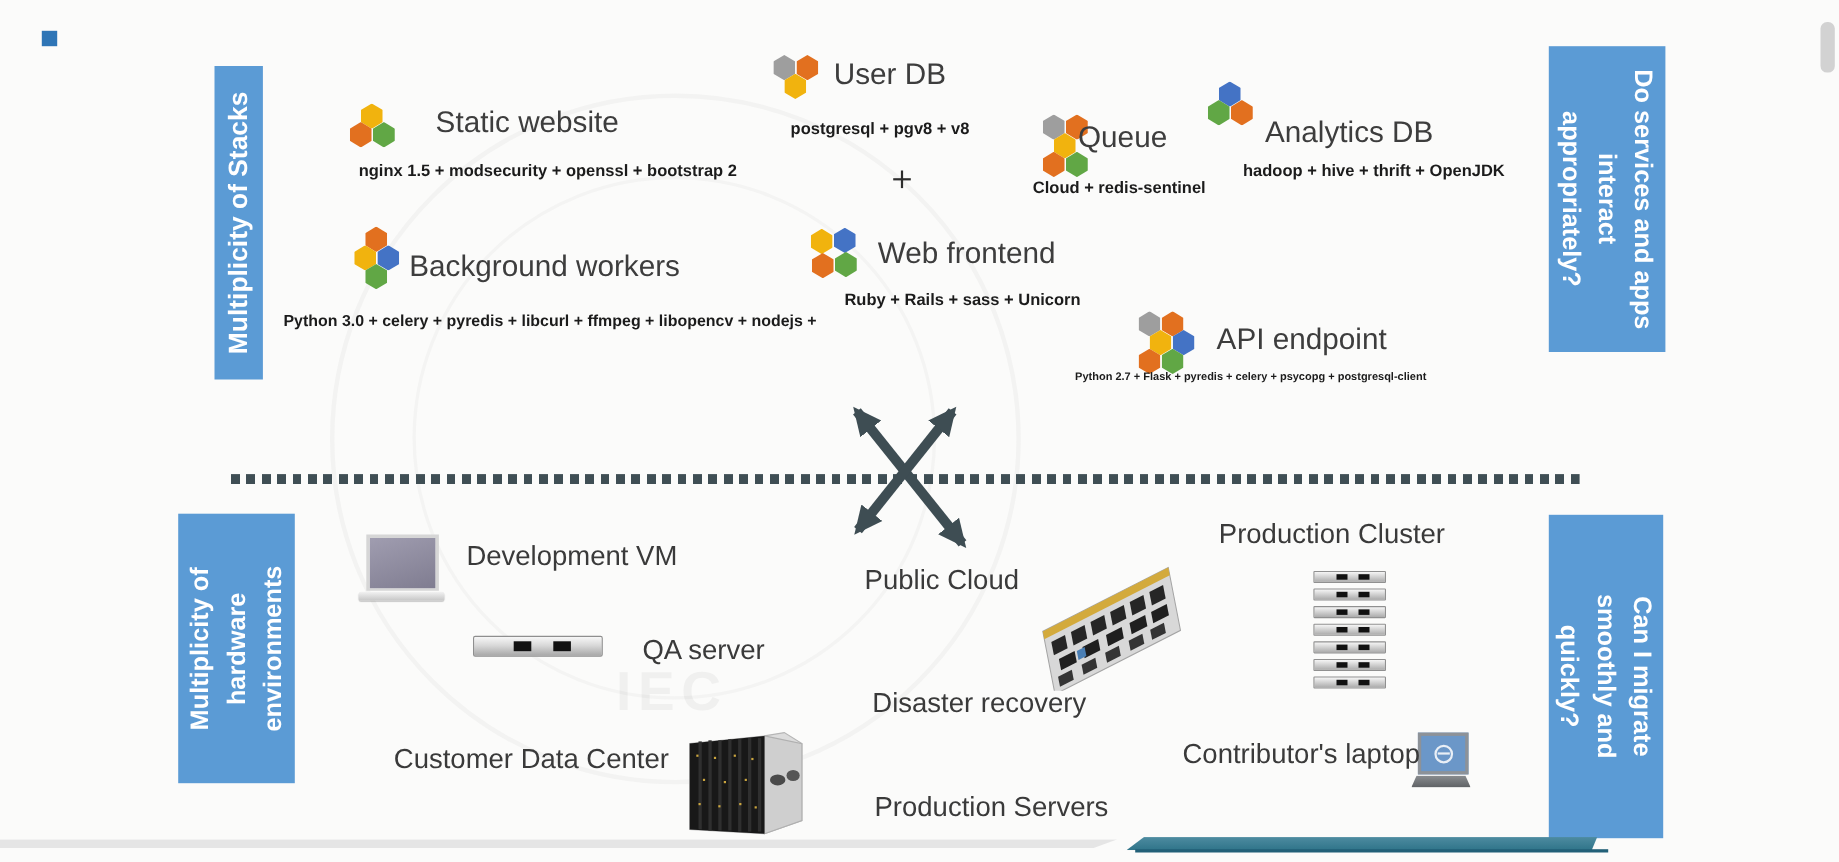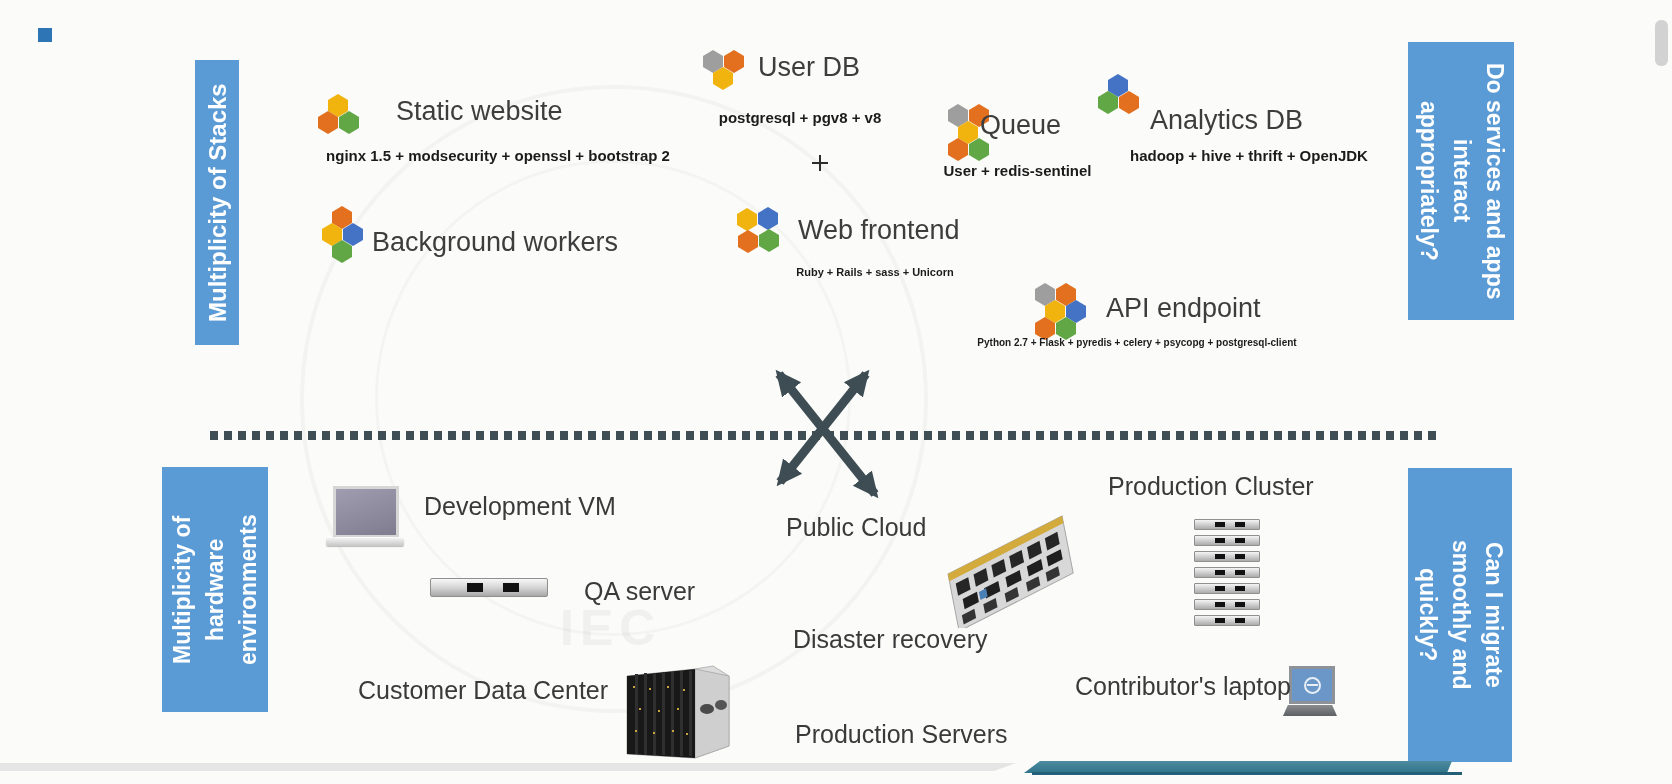--- a/index.html
+++ b/index.html
@@ -132,48 +132,49 @@
       </div>
       <div class="hex-cluster" style="left: 948px; top: 104px;">
         <span class="hex" style="left: 0px; top: 0px; background: rgb(158, 158, 158);"></span>
         <span class="hex" style="left: 21px; top: 0px; background: rgb(226, 112, 31);"></span>
         <span class="hex" style="left: 10px; top: 17px; background: rgb(241, 179, 14);"></span>
         <span class="hex" style="left: 0px; top: 34px; background: rgb(226, 112, 31);"></span>
         <span class="hex" style="left: 21px; top: 34px; background: rgb(97, 167, 69);"></span>
       </div>
       <div class="stack-label" style="left: 980px; top: 110px;">Queue</div>
       <div class="stack-sub" style="left: 930px; top: 161px; width: 175px; font-size: 15px;">
-        <div>User + redis-sentinel</div>
+        <div>Cloud + redis-sentinel</div>
       </div>
       <div class="hex-cluster" style="left: 1098px; top: 74px;">
         <span class="hex" style="left: 10px; top: 0px; background: rgb(68, 115, 197);"></span>
         <span class="hex" style="left: 0px; top: 17px; background: rgb(97, 167, 69);"></span>
         <span class="hex" style="left: 21px; top: 17px; background: rgb(226, 112, 31);"></span>
       </div>
       <div class="stack-label" style="left: 1150px; top: 105px;">Analytics DB</div>
       <div class="stack-sub" style="left: 1130px; top: 146px; width: 234px; font-size: 15px;">
         <div>hadoop + hive + thrift + OpenJDK</div>
       </div>
       <div class="hex-cluster" style="left: 322px; top: 206px;">
         <span class="hex" style="left: 10px; top: 0px; background: rgb(226, 112, 31);"></span>
         <span class="hex" style="left: 0px; top: 17px; background: rgb(241, 179, 14);"></span>
         <span class="hex" style="left: 21px; top: 17px; background: rgb(68, 115, 197);"></span>
         <span class="hex" style="left: 10px; top: 34px; background: rgb(97, 167, 69);"></span>
       </div>
       <div class="stack-label" style="left: 372px; top: 227px;">Background workers</div>
       <div class="stack-sub" style="left: 250px; top: 283px; width: 500px; font-size: 14.5px;">
+        <div>Python 3.0 + celery + pyredis + libcurl + ffmpeg + libopencv + nodejs +</div>
       </div>
       <div class="hex-cluster" style="left: 737px; top: 207px;">
         <span class="hex" style="left: 0px; top: 1px; background: rgb(241, 179, 14);"></span>
         <span class="hex" style="left: 21px; top: 0px; background: rgb(68, 115, 197);"></span>
         <span class="hex" style="left: 1px; top: 23px; background: rgb(226, 112, 31);"></span>
         <span class="hex" style="left: 22px; top: 22px; background: rgb(97, 167, 69);"></span>
       </div>
       <div class="stack-label" style="left: 798px; top: 215px;">Web frontend</div>
-      <div class="stack-sub" style="left: 767px; top: 263px; width: 216px; font-size: 11px;">
+      <div class="stack-sub" style="left: 767px; top: 263px; width: 216px; font-size: 15px;">
         <div>Ruby + Rails + sass + Unicorn</div>
       </div>
       <div class="hex-cluster" style="left: 1035px; top: 283px;">
         <span class="hex" style="left: 0px; top: 0px; background: rgb(158, 158, 158);"></span>
         <span class="hex" style="left: 21px; top: 0px; background: rgb(226, 112, 31);"></span>
         <span class="hex" style="left: 10px; top: 17px; background: rgb(241, 179, 14);"></span>
         <span class="hex" style="left: 31px; top: 17px; background: rgb(68, 115, 197);"></span>
         <span class="hex" style="left: 0px; top: 34px; background: rgb(226, 112, 31);"></span>
         <span class="hex" style="left: 21px; top: 34px; background: rgb(97, 167, 69);"></span>
       </div>

